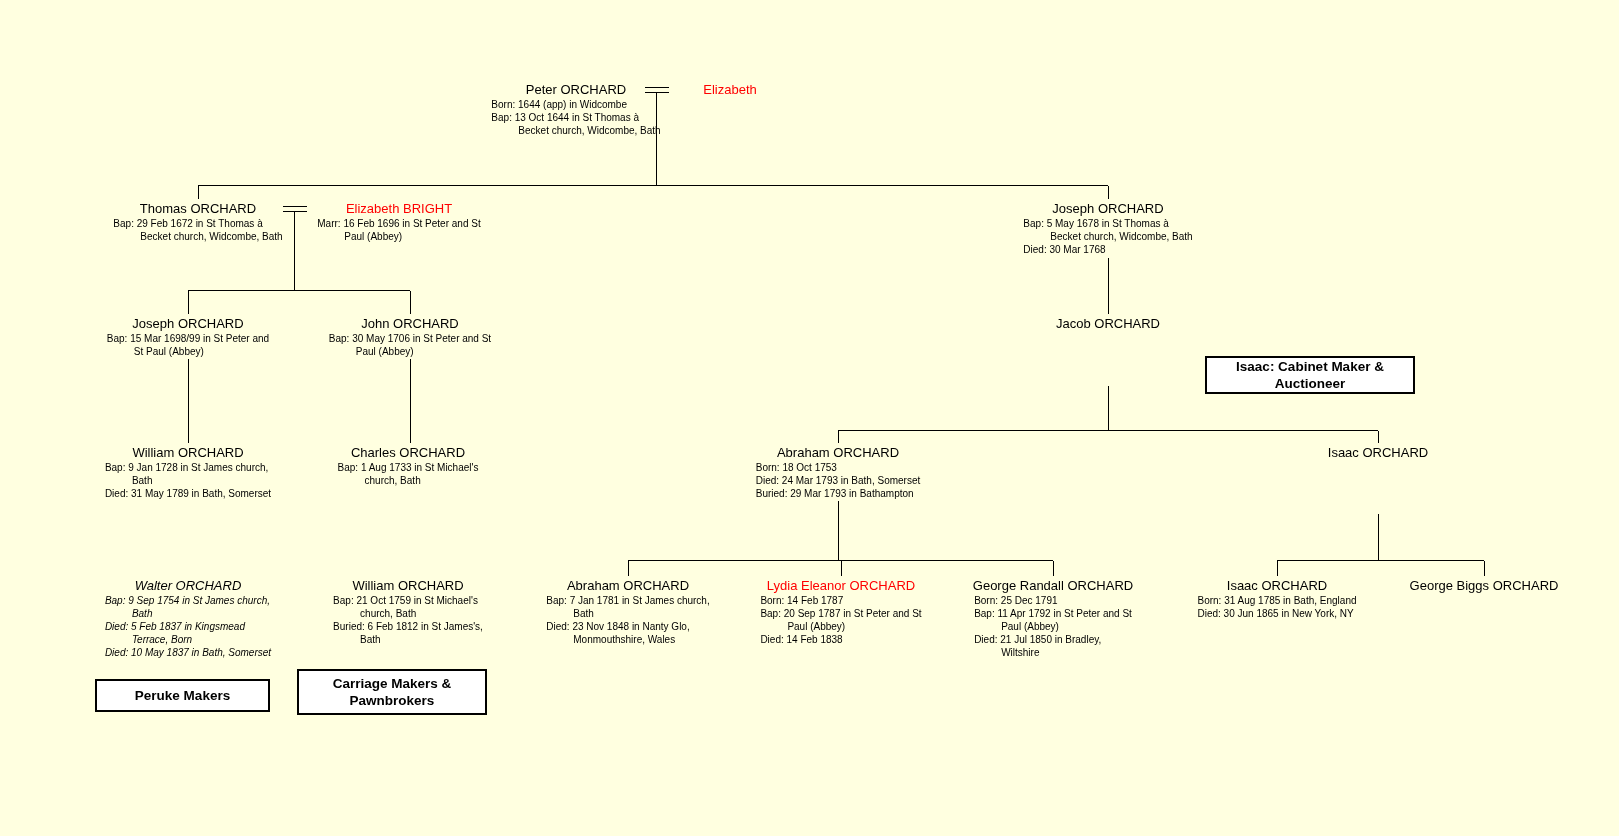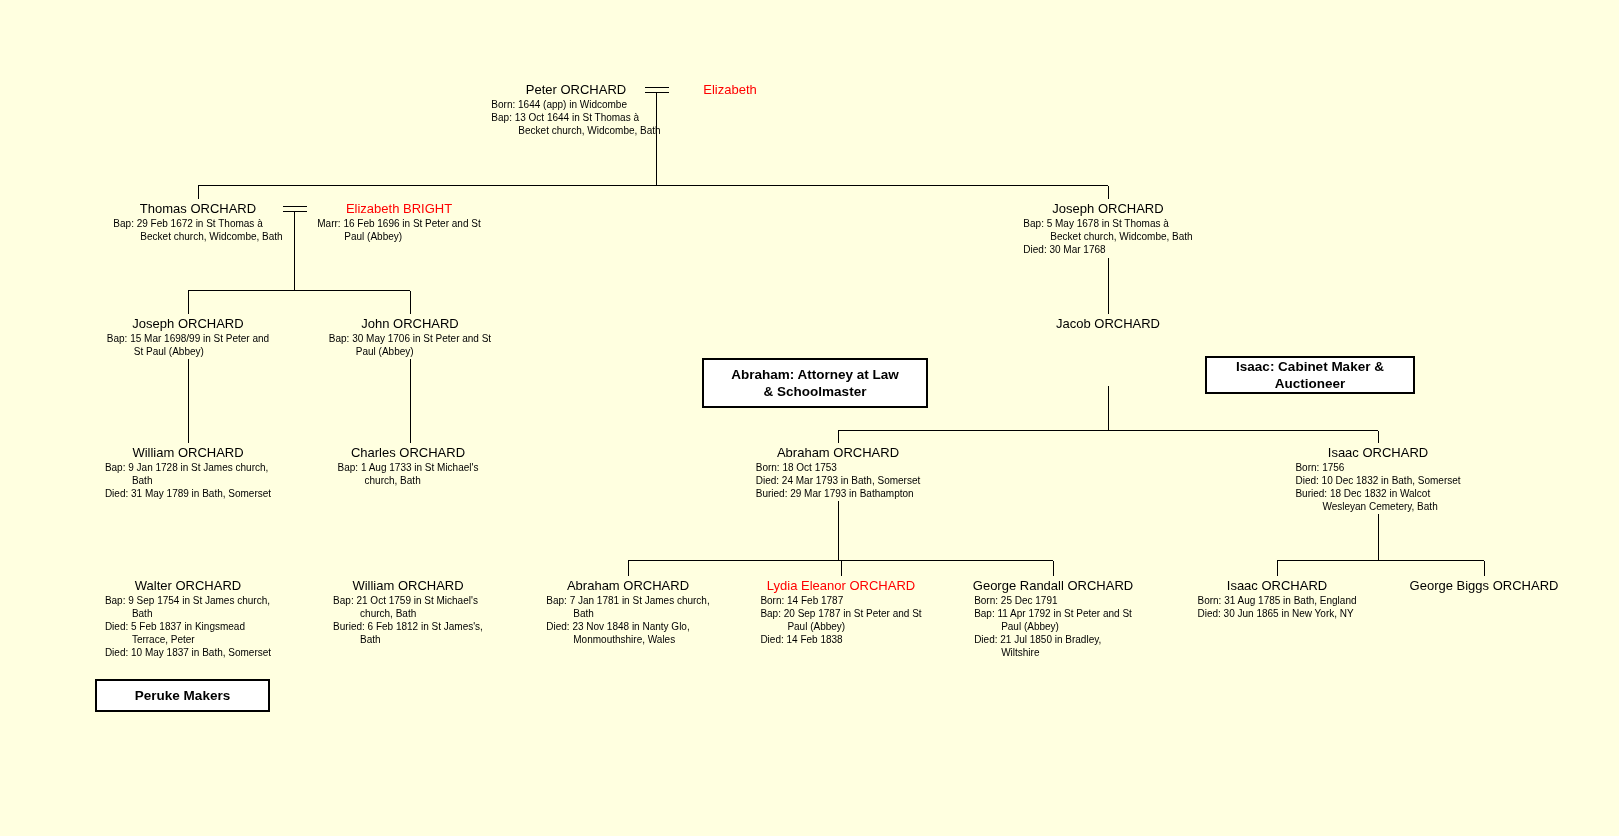--- a/index.html
+++ b/index.html
@@ -90,32 +90,32 @@
     </div>
     <div class="person" style="left: 38px; top: 201px;"><div class="pname">Thomas ORCHARD</div><div class="pdetails"><div class="dline">Bap: 29 Feb 1672 in St Thomas à</div><div class="dline cont">Becket church, Widcombe, Bath</div></div></div>
     <div class="person" style="left: 239px; top: 201px;"><div class="pname red">Elizabeth BRIGHT</div><div class="pdetails"><div class="dline">Marr: 16 Feb 1696 in St Peter and St</div><div class="dline cont">Paul (Abbey)</div></div></div>
     <div class="person" style="left: 948px; top: 201px;"><div class="pname">Joseph ORCHARD</div><div class="pdetails"><div class="dline">Bap: 5 May 1678 in St Thomas à</div><div class="dline cont">Becket church, Widcombe, Bath</div><div class="dline">Died: 30 Mar 1768</div></div></div>
     <div class="person" style="left: 28px; top: 316px;"><div class="pname">Joseph ORCHARD</div><div class="pdetails"><div class="dline">Bap: 15 Mar 1698/99 in St Peter and</div><div class="dline cont">St Paul (Abbey)</div></div></div>
     <div class="person" style="left: 250px; top: 316px;"><div class="pname">John ORCHARD</div><div class="pdetails"><div class="dline">Bap: 30 May 1706 in St Peter and St</div><div class="dline cont">Paul (Abbey)</div></div></div>
     <div class="person" style="left: 948px; top: 316px;"><div class="pname">Jacob ORCHARD</div></div>
     <div class="person" style="left: 28px; top: 445px;"><div class="pname">William ORCHARD</div><div class="pdetails"><div class="dline">Bap: 9 Jan 1728 in St James church,</div><div class="dline cont">Bath</div><div class="dline">Died: 31 May 1789 in Bath, Somerset</div></div></div>
     <div class="person" style="left: 248px; top: 445px;"><div class="pname">Charles ORCHARD</div><div class="pdetails"><div class="dline">Bap: 1 Aug 1733 in St Michael's</div><div class="dline cont">church, Bath</div></div></div>
     <div class="person" style="left: 678px; top: 445px;"><div class="pname">Abraham ORCHARD</div><div class="pdetails"><div class="dline">Born: 18 Oct 1753</div><div class="dline">Died: 24 Mar 1793 in Bath, Somerset</div><div class="dline">Buried: 29 Mar 1793 in Bathampton</div></div></div>
-    <div class="person" style="left: 1218px; top: 445px;"><div class="pname">Isaac ORCHARD</div><div class="pdetails"><div class="dline">Born: 1756</div><div class="dline">Died: 10 Dec 1832 in Bath, Somerset</div><div class="dline">Buried: 18 Dec 1832 in Walcot</div><div class="dline cont">Wesleyan Cemetery, Bath</div></div></div>
-    <div class="person" style="left: 28px; top: 578px;"><div class="pname">Walter ORCHARD</div><div class="pdetails"><div class="dline">Bap: 9 Sep 1754 in St James church,</div><div class="dline cont">Bath</div><div class="dline">Died: 5 Feb 1837 in Kingsmead</div><div class="dline cont">Terrace, Peter</div><div class="dline">Died: 10 May 1837 in Bath, Somerset</div></div></div>
+    <div class="person" style="left: 1218px; top: 445px;"><div class="pname">Isaac ORCHARD</div></div>
+    <div class="person" style="left: 28px; top: 578px; font-style: italic;"><div class="pname">Walter ORCHARD</div><div class="pdetails"><div class="dline">Bap: 9 Sep 1754 in St James church,</div><div class="dline cont">Bath</div><div class="dline">Died: 5 Feb 1837 in Kingsmead</div><div class="dline cont">Terrace, Born</div><div class="dline">Died: 10 May 1837 in Bath, Somerset</div></div></div>
     <div class="person" style="left: 248px; top: 578px;"><div class="pname">William ORCHARD</div><div class="pdetails"><div class="dline">Bap: 21 Oct 1759 in St Michael's</div><div class="dline cont">church, Bath</div><div class="dline">Buried: 6 Feb 1812 in St James's,</div><div class="dline cont">Bath</div></div></div>
     <div class="person" style="left: 468px; top: 578px;"><div class="pname">Abraham ORCHARD</div><div class="pdetails"><div class="dline">Bap: 7 Jan 1781 in St James church,</div><div class="dline cont">Bath</div><div class="dline">Died: 23 Nov 1848 in Nanty Glo,</div><div class="dline cont">Monmouthshire, Wales</div></div></div>
     <div class="person" style="left: 681px; top: 578px;"><div class="pname red">Lydia Eleanor ORCHARD</div><div class="pdetails"><div class="dline">Born: 14 Feb 1787</div><div class="dline">Bap: 20 Sep 1787 in St Peter and St</div><div class="dline cont">Paul (Abbey)</div><div class="dline">Died: 14 Feb 1838</div></div></div>
     <div class="person" style="left: 893px; top: 578px;"><div class="pname">George Randall ORCHARD</div><div class="pdetails"><div class="dline">Born: 25 Dec 1791</div><div class="dline">Bap: 11 Apr 1792 in St Peter and St</div><div class="dline cont">Paul (Abbey)</div><div class="dline">Died: 21 Jul 1850 in Bradley,</div><div class="dline cont">Wiltshire</div></div></div>
     <div class="person" style="left: 1117px; top: 578px;"><div class="pname">Isaac ORCHARD</div><div class="pdetails"><div class="dline">Born: 31 Aug 1785 in Bath, England</div><div class="dline">Died: 30 Jun 1865 in New York, NY</div></div></div>
     <div class="person" style="left: 1324px; top: 578px;"><div class="pname">George Biggs ORCHARD</div></div>
-    <div class="obox" style="left: 702px; top: 358px; width: 226px; height: 50px;">
-      <div class="oboxline">Abraham: Attorney at Law</div>
-      <div class="oboxline">&amp; Schoolmaster</div>
-    </div>
     <div class="obox" style="left: 1205px; top: 356px; width: 210px; height: 38px;">
       <div class="oboxline">Isaac: Cabinet Maker &amp;</div>
       <div class="oboxline">Auctioneer</div>
     </div>
     <div class="obox" style="left: 95px; top: 679px; width: 175px; height: 33px;">
       <div class="oboxline">Peruke Makers</div>
     </div>
+    <div class="obox" style="left: 297px; top: 669px; width: 190px; height: 46px;">
+      <div class="oboxline">Carriage Makers &amp;</div>
+      <div class="oboxline">Pawnbrokers</div>
+    </div>
   </div>
 
 </body></html>

